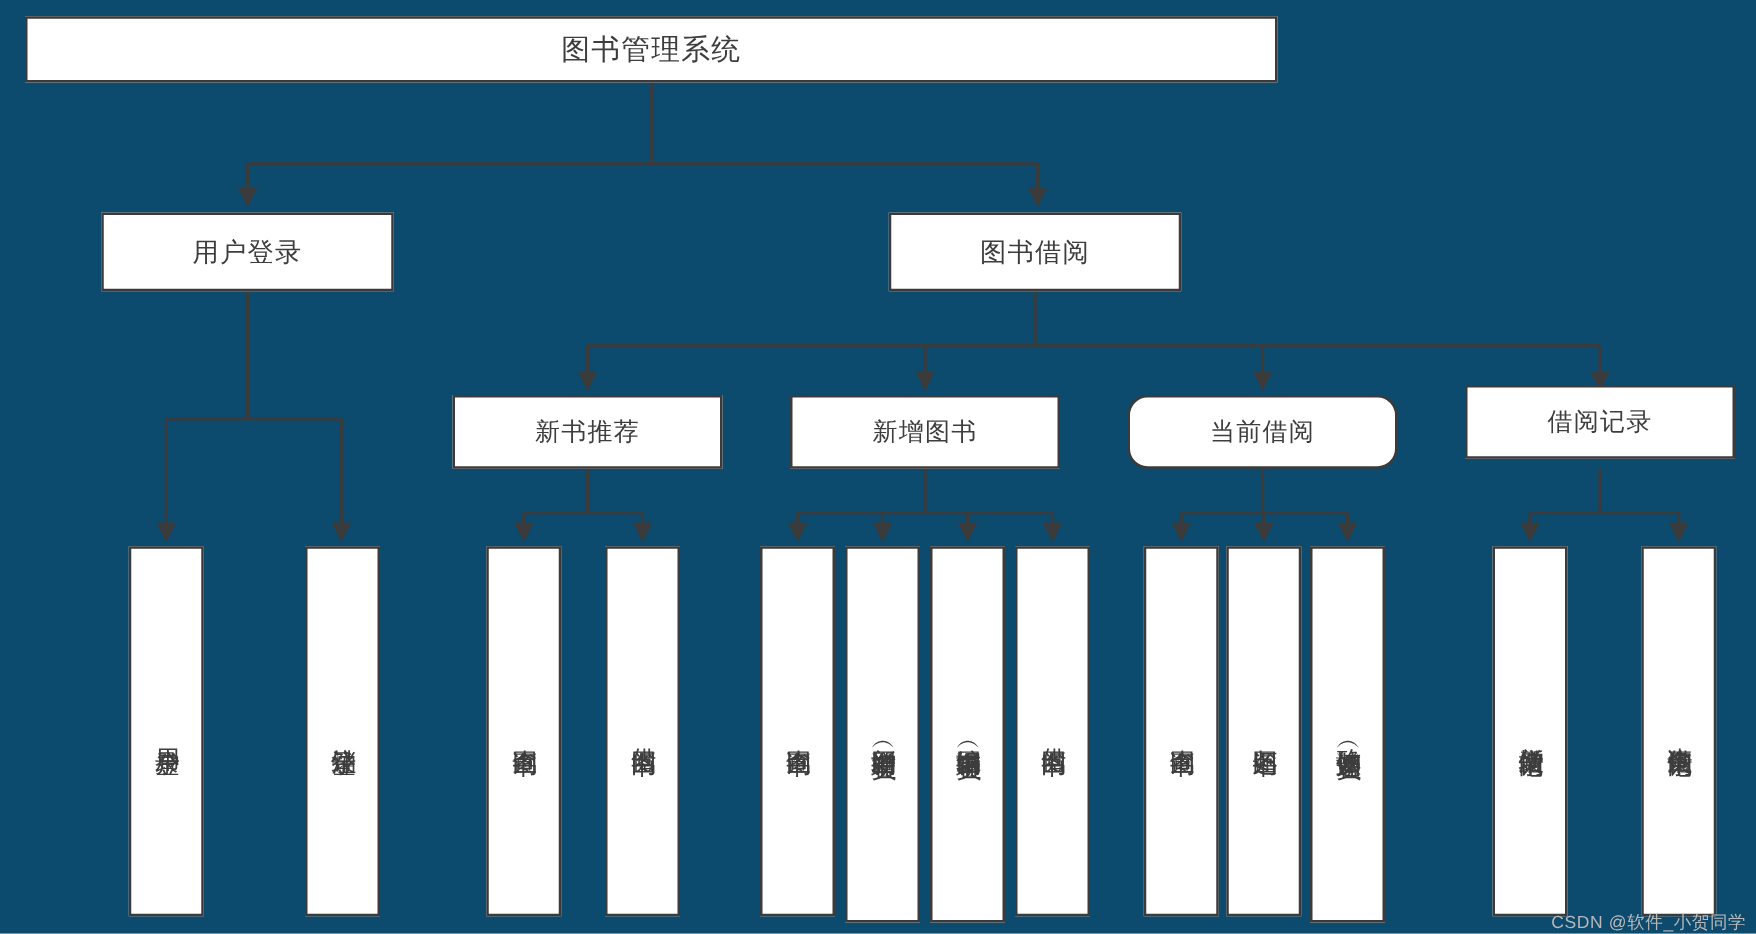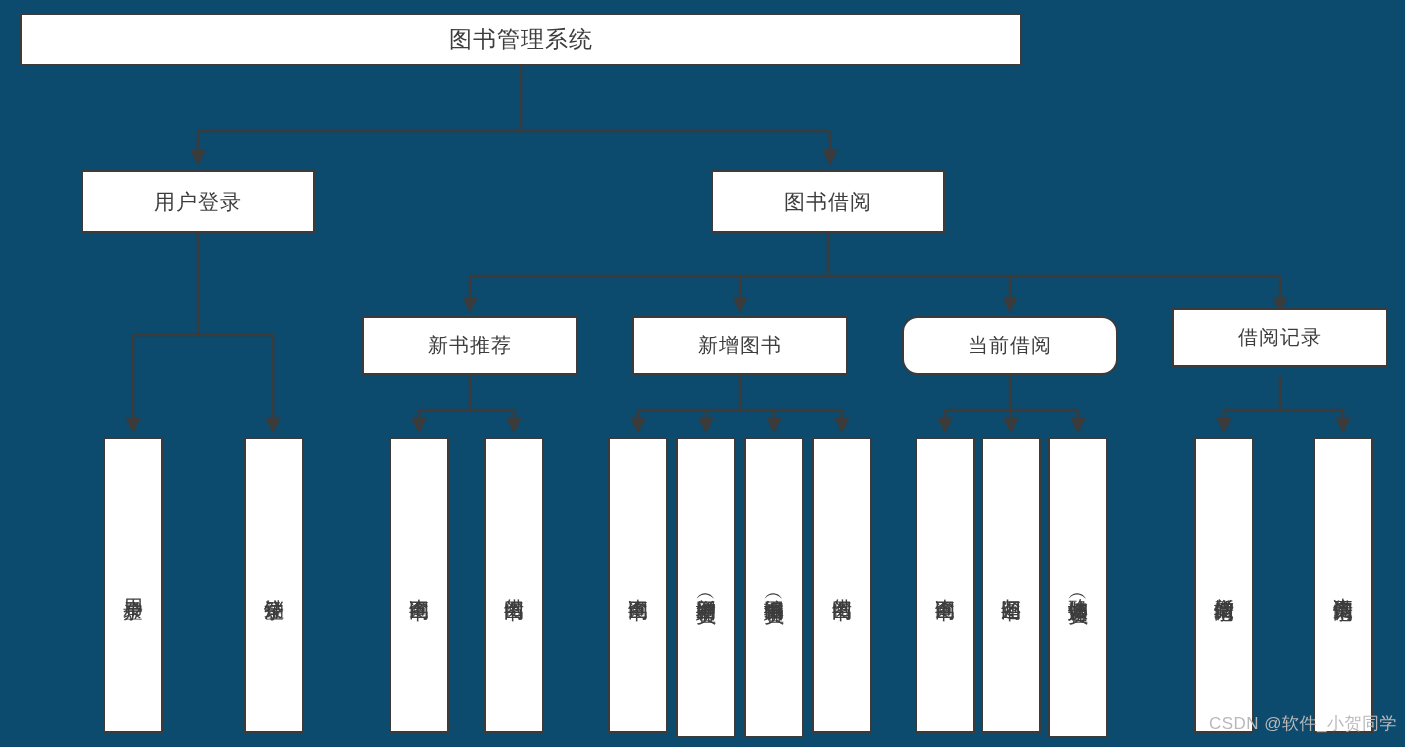--- a/index.html
+++ b/index.html
@@ -59,22 +59,22 @@
     letter-spacing: 1px;
     white-space: nowrap;
   }
   .htext {
     white-space: nowrap;
     letter-spacing: 1px;
   }
   #watermark {
     position: absolute;
     right: 8px;
-    bottom: 12px;
-    font-size: 17px;
+    bottom: 0;
+    font-size: 14px;
     color: #b9b9b9;
     letter-spacing: 0.5px;
     white-space: nowrap;
     z-index: 5;
     text-align: center;
   }
 </style>
 </head>
 <body>
 

